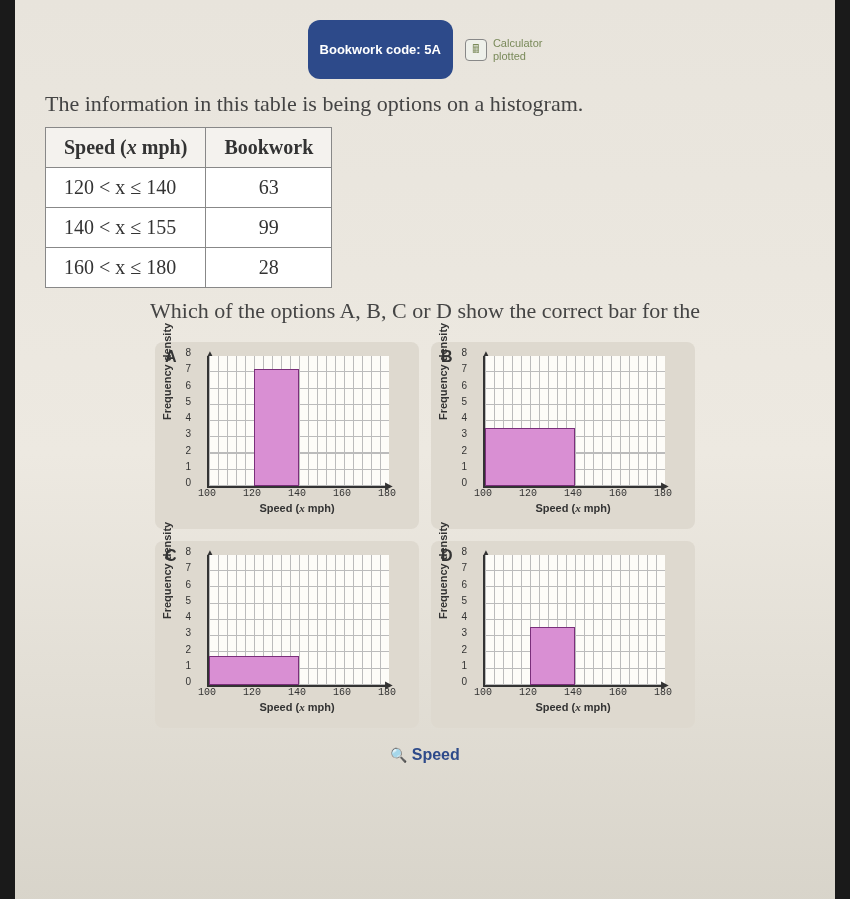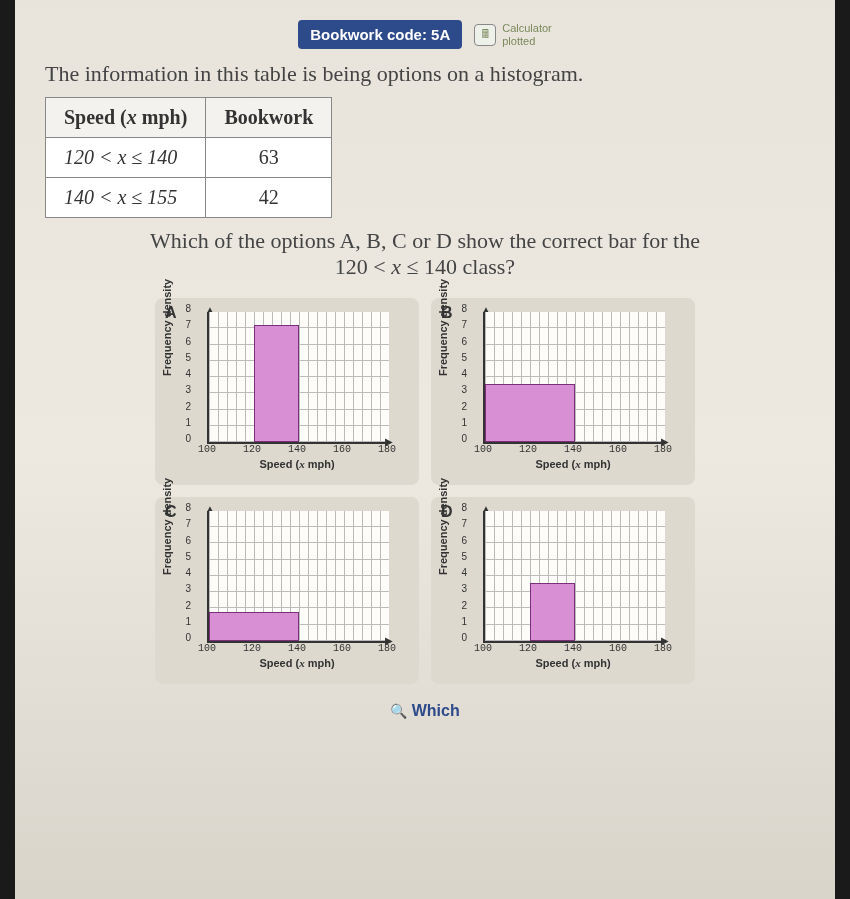--- a/index.html
+++ b/index.html
@@ -38,23 +38,23 @@
   .badge-row {
     display: flex;
     justify-content: center;
     gap: 12px;
     margin: 12px 0 12px;
     align-items: center;
   }
   .bookwork {
     background: #2d4a8a;
     color: #fff;
-    font-size: 15px;
-    padding: 6px 12px;
-    border-radius: 4px;
+    font-size: 13px;
+    padding: 22px 12px;
+    border-radius: 12px;
     font-weight: 600;
   }
   .calc {
     display: flex;
     align-items: center;
     gap: 6px;
     font-size: 11px;
     color: #7a8a5a;
     line-height: 1.1;
   }
@@ -86,21 +86,21 @@
     padding: 8px 18px;
     font-size: 20px;
     color: #333;
     text-align: center;
     font-family: 'Times New Roman', serif;
   }
   .data-table th {
     background: #f4f2ee;
     font-weight: 700;
   }
-  .data-table td.left { text-align: left; font-style: italic; }
+  .data-table td.left { text-align: left; }
   .question {
     color: #444;
     font-size: 22px;
     margin: 6px 30px 6px;
     text-align: center;
     font-family: 'Times New Roman', serif;
   }
   .math-ital { font-style: italic; font-family: 'Times New Roman', serif; }
   .options {
     display: grid;
@@ -235,30 +235,31 @@
         <span>Speed (</span><span class="math-ital">x</span><span> mph)</span>
       </th>
       <th>Bookwork</th>
     </tr>
     <tr>
           <td class="left">120 &lt; x ≤ 140</td>
           <td>63</td>
         </tr>
     <tr>
           <td class="left">140 &lt; x ≤ 155</td>
-          <td>42</td>
+          <td>99</td>
+        </tr>
+    <tr>
+          <td class="left">160 &lt; x ≤ 180</td>
+          <td>28</td>
         </tr>
   </tbody>
     </table>
 
   <div class="question">
     <div>Which of the options A, B, C or D show the correct bar for the</div>
-    <div>
-      <span>120 &lt; </span><span class="math-ital">x</span><span> ≤ 140 class?</span>
-    </div>
   </div>
 
   <div class="options">
 
     <div class="opt">
       <div class="opt-label">A</div>
       <div class="chart">
         <div class="ylabel">Frequency density</div>
         <div class="y-ticks">
           <span style="top:130px">0</span>
@@ -384,16 +385,16 @@
         </div>
         <div class="xlabel">
           <span>Speed (</span><span class="math-ital">x</span><span> mph)</span>
         </div>
       </div>
     </div>
 
   </div>
 
   <div class="zoom">
-    <span class="zoom-icon">🔍</span><span>Which</span>
+    <span class="zoom-icon">🔍</span><span>Speed</span>
   </div>
 
 </div>
 
 </body></html>

